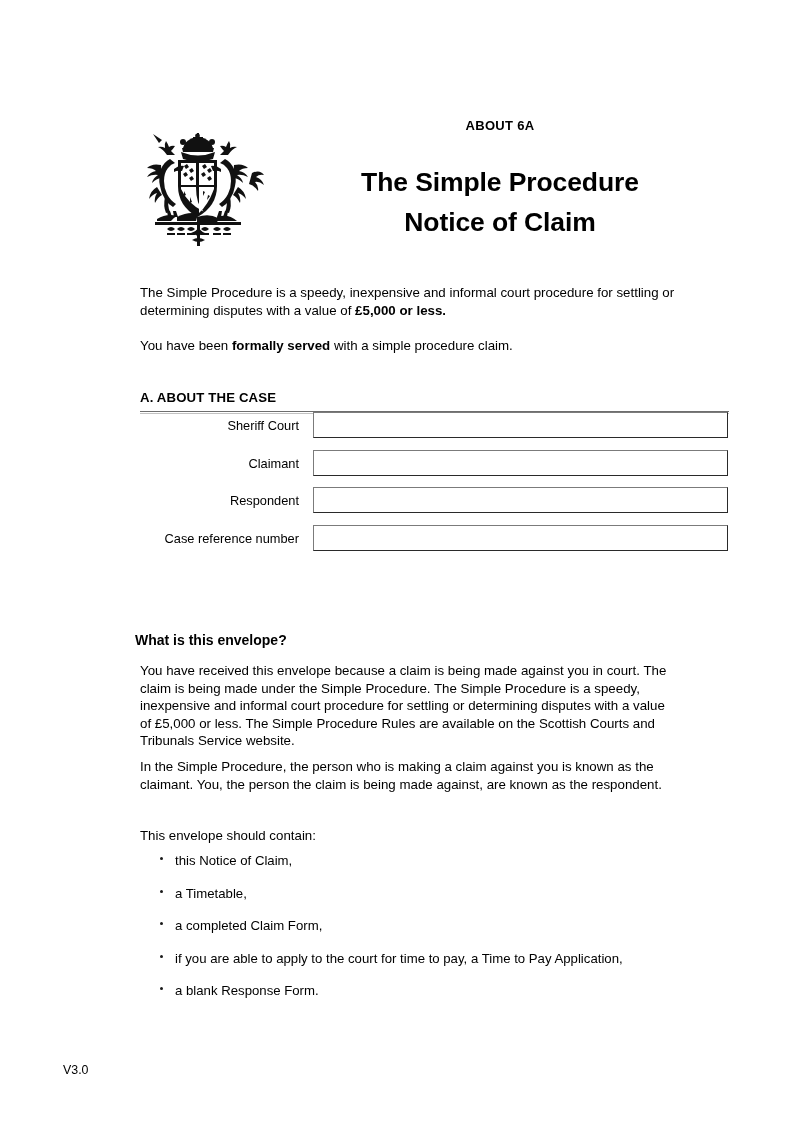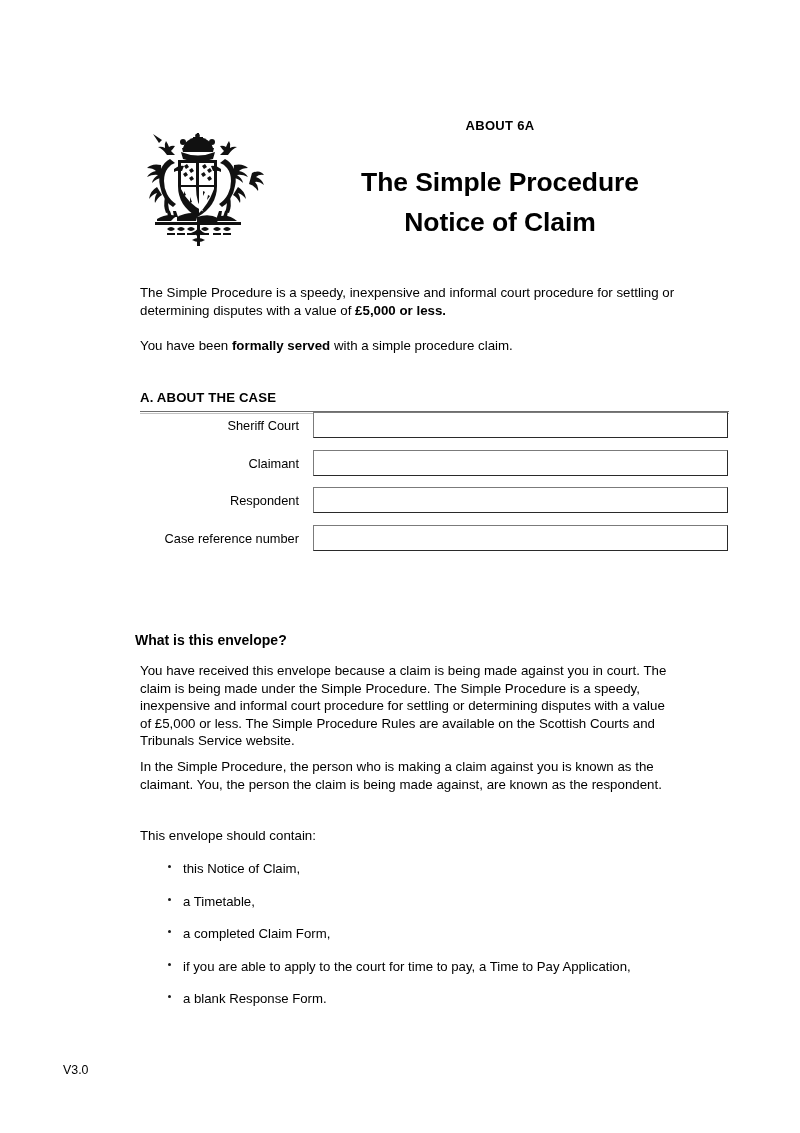--- a/index.html
+++ b/index.html
@@ -154,21 +154,21 @@
     left: 135px;
     width: 545px;
   }
 
   
   .bullets {
     position: absolute;
     left: 0;
     top: 852px;
     width: 712px;
-    margin: 8px;
+    margin: 0;
     padding: 0;
     list-style: none;
   }
   .bullet-item {
     position: relative;
     height: 32.5px;
     padding-left: 175px;
     font-size: 13.2px;
     line-height: 17px;
   }

